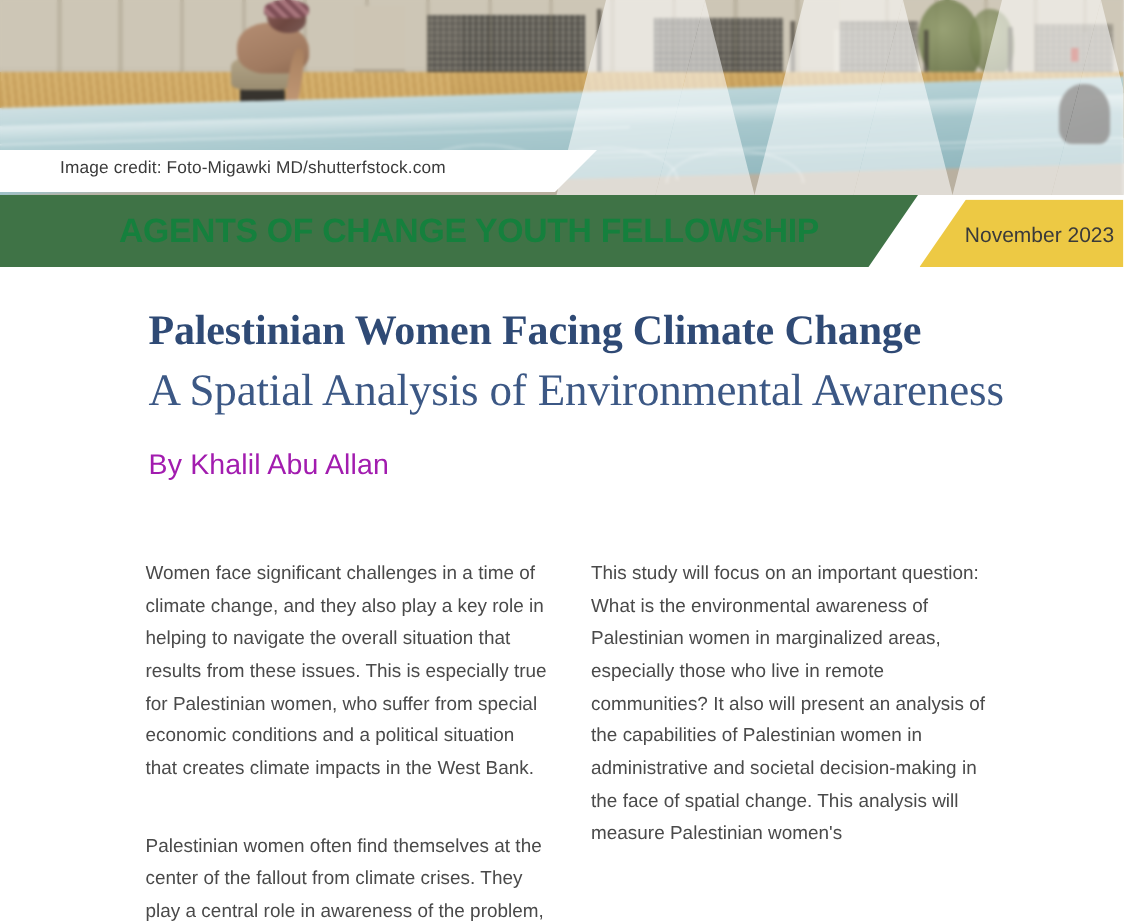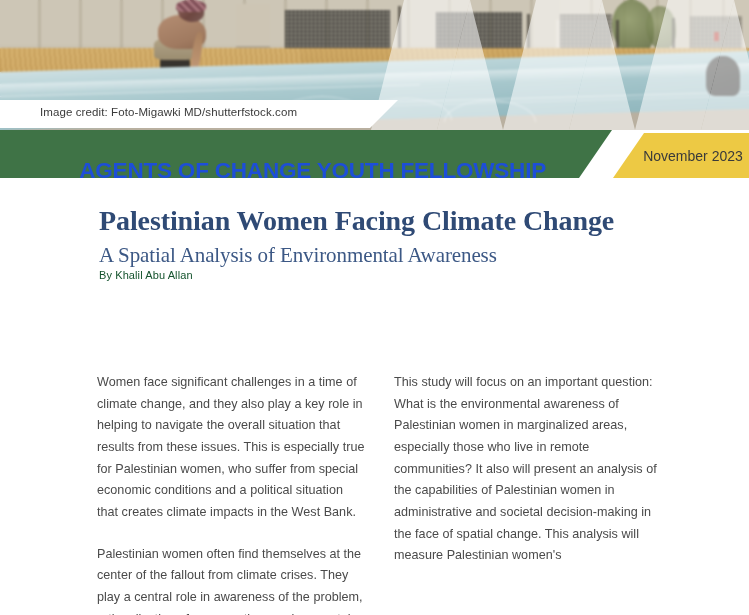--- a/index.html
+++ b/index.html
@@ -240,24 +240,24 @@
     background:#3f7346;
     clip-path: polygon(0 0, 612px 0, 579px 100%, 0 100%);
   }
   .bar-yellow {
     position:absolute; left:613px; top:3px; width:136px; height:45px;
     background:#edc944;
     clip-path: polygon(31px 0, 136px 0, 136px 100%, 0 100%);
   }
   .bar-title {
     position:absolute;
-    left:0; top:17px; width:560px; height:48px;
+    left:0; top:0; width:560px; height:48px;
     display:flex; align-items:center; justify-content:flex-end;
     padding-right:14px;
-    color:#1d4ed8;
+    color:#15803d;
     font-size:22.5px;
     font-weight:bold;
     letter-spacing:-0.2px;
     white-space:nowrap;
   }
   .bar-date {
     position:absolute;
     left:613px; top:3px; width:136px; height:45px;
     display:flex; align-items:center; justify-content:center;
     padding-left:24px;
@@ -279,47 +279,48 @@
     font-family: "Liberation Serif", serif;
     font-weight:bold;
     font-size:28px;
     line-height:1.16;
     color:#2f4a75;
     letter-spacing:-0.1px;
   }
   .title-sub {
     font-family: "Liberation Serif", serif;
     font-weight:normal;
-    font-size:21px;
+    font-size:30px;
     line-height:1.25;
     color:#3c5885;
     margin-top:5px;
     letter-spacing:-0.1px;
   }
   .byline {
-    font-size:11px;
-    color:#14532d;
+    margin-top:20px;
+    font-size:19px;
+    color:#a21caf;
     letter-spacing:0.1px;
   }
 
   
   .columns {
     position:absolute;
     left:97px; top:372px;
     width:566px; height:243px;
     display:flex;
     gap:28px;
     overflow:hidden;
   }
   .col { width:269px; }
   .col p {
     font-size:12.6px;
     line-height:1.72;
     color:#4a4a4a;
-    margin-bottom:20px;
+    margin-bottom:30px;
     letter-spacing:0.02px;
   }
   .col p:last-child { margin-bottom:0; }
 </style>
 </head>
 <body>
 
 <div class="page">
 
   <div class="hero">

